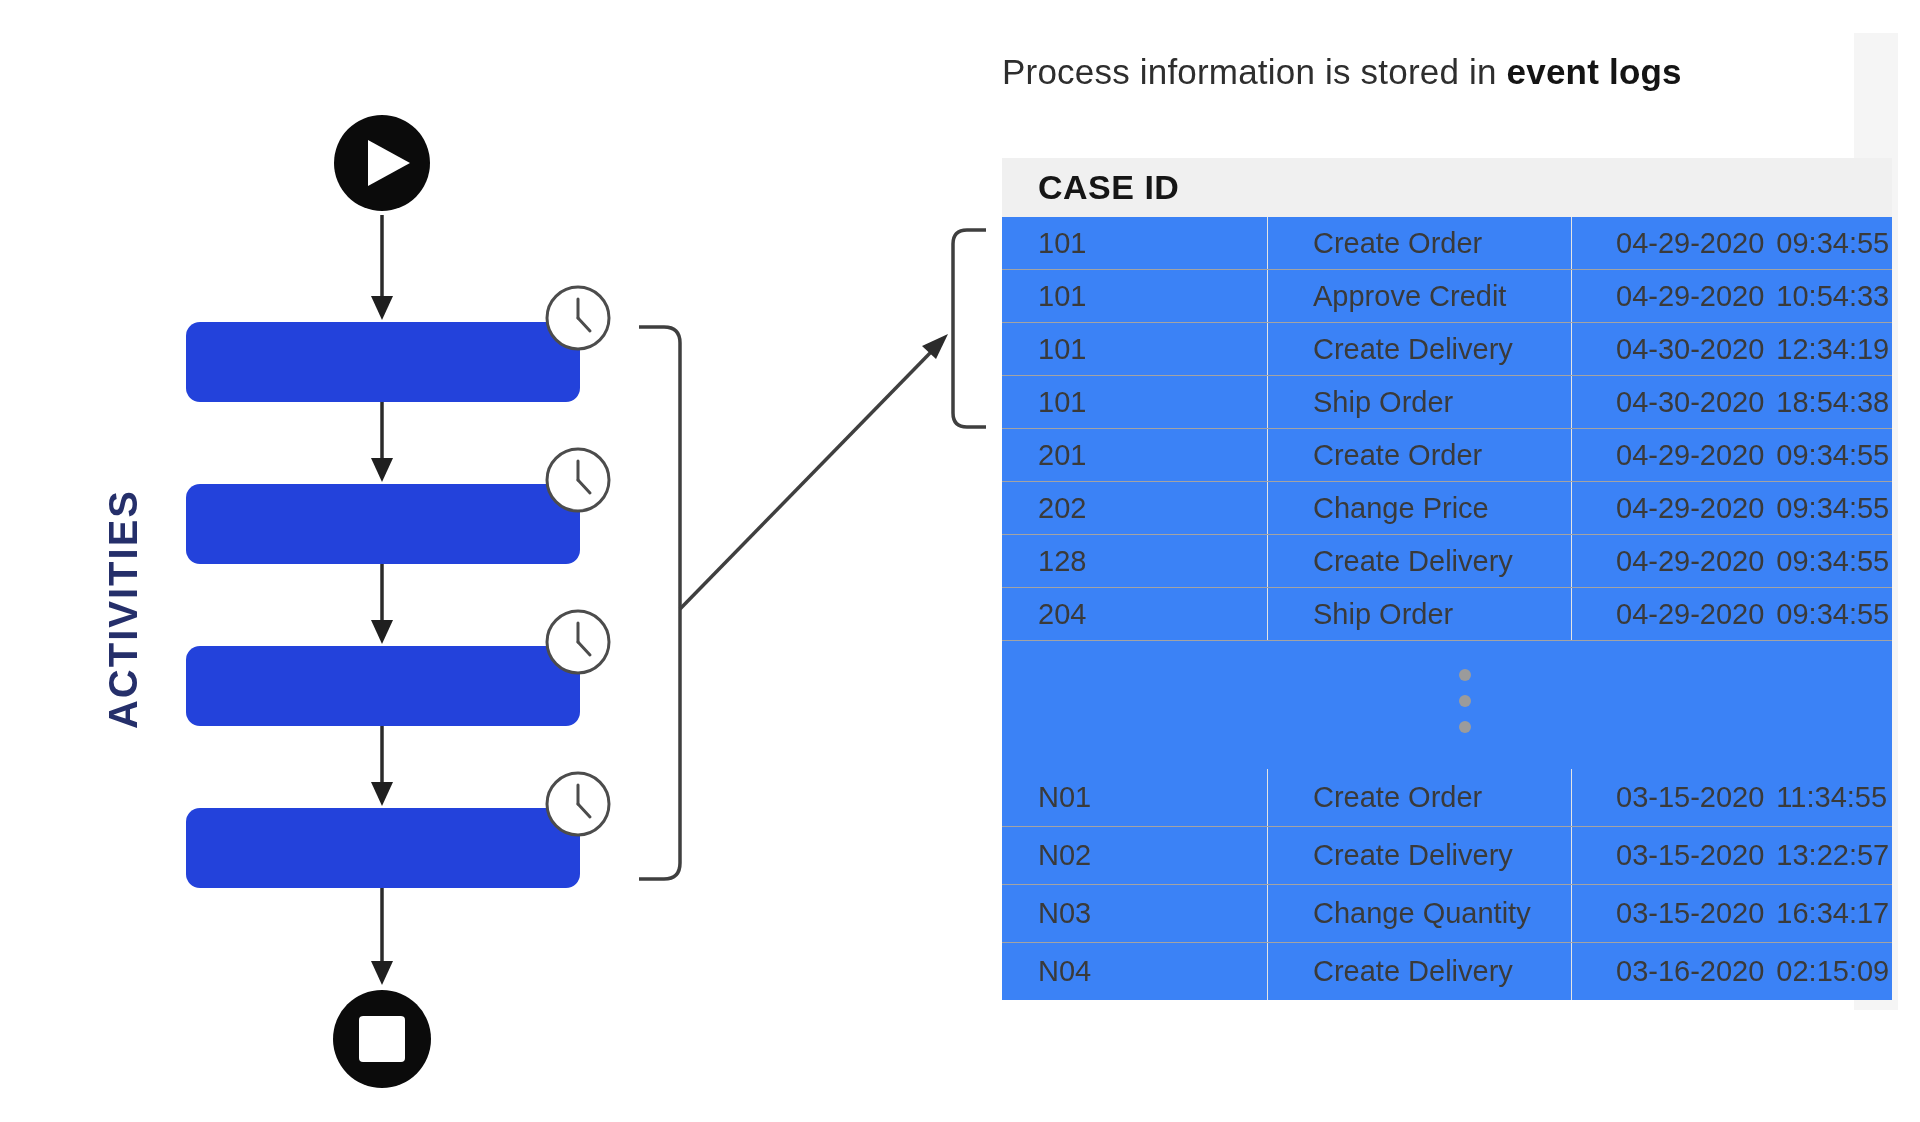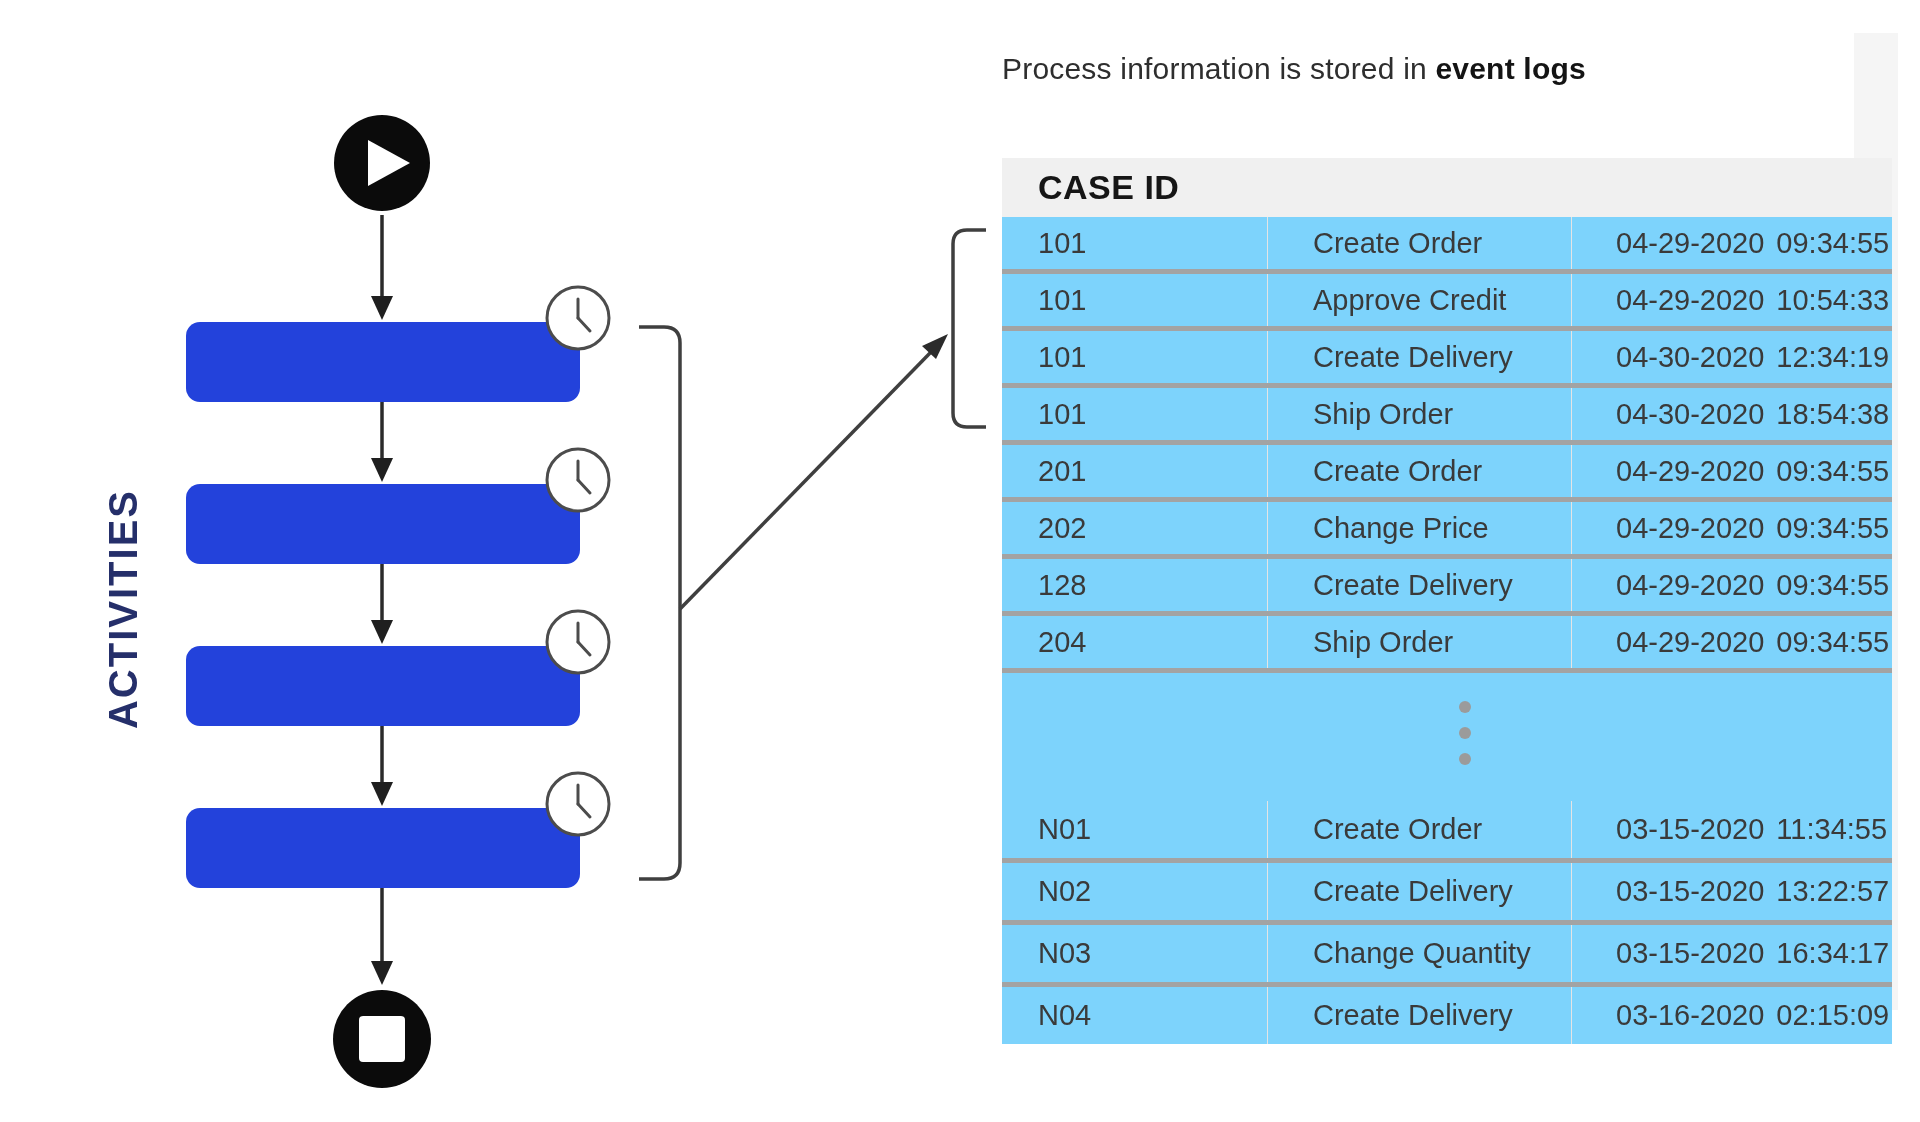--- a/index.html
+++ b/index.html
@@ -1,37 +1,37 @@
 <!DOCTYPE html>
 <html><head>
 <meta charset="utf-8">
 <style>
   html,body{margin:0;padding:0;background:#ffffff;}
   #canvas{position:relative;width:1920px;height:1122px;background:#ffffff;overflow:hidden;
           font-family:"Liberation Sans",sans-serif;}
   .abs{position:absolute;}
 
   
-  #title{left:1002px;top:52px;font-size:30px;color:#2e2e2e;letter-spacing:0.2px;white-space:nowrap;text-align:center;}
+  #title{left:1002px;top:52px;font-size:35px;color:#2e2e2e;letter-spacing:0.2px;white-space:nowrap;text-align:center;}
   #title b{color:#141414;}
 
   
   #right-strip{left:1854px;top:33px;width:44px;height:977px;background:#f5f5f5;}
 
   
   #activities{left:-32px;top:583px;width:310px;height:52px;line-height:52px;text-align:center;
               font-size:40px;font-weight:600;letter-spacing:2px;color:#252f6a;
               transform:rotate(-90deg);}
 
   
-  #etable{left:1002px;top:158px;width:890px;background:#7dd3fc;}
+  #etable{left:1002px;top:158px;width:890px;background:#3b82f6;}
   .thead{display:flex;height:59px;line-height:59px;background:#f0f0f0;font-weight:bold;
          font-size:34px;color:#161616;letter-spacing:0.5px;}
   .row{display:flex;height:52px;line-height:52px;font-size:29px;color:#3a3a3a;
-       border-bottom:5px solid #a3a3a3;}
+       border-bottom:1px solid #a3a3a3;}
   .row2{height:57px;line-height:57px;}
   .row2.nb{border-bottom:none;justify-content:space-between;}
   .c1{width:266px;padding-left:36px;box-sizing:border-box;}
   .c2{width:304px;padding-left:45px;box-sizing:border-box;}
   .c3{width:320px;padding-left:44px;box-sizing:border-box;white-space:nowrap;}
   .row .c1,.row .c2{border-right:1px solid #e4e4e4;}
   .tm{margin-left:12px;}
   #gap{position:relative;height:128px;}
   .dot{position:absolute;left:457px;width:12px;height:12px;border-radius:50%;background:#9b9b9b;}
   .d1{top:28px;} .d2{top:54px;} .d3{top:80px;}

